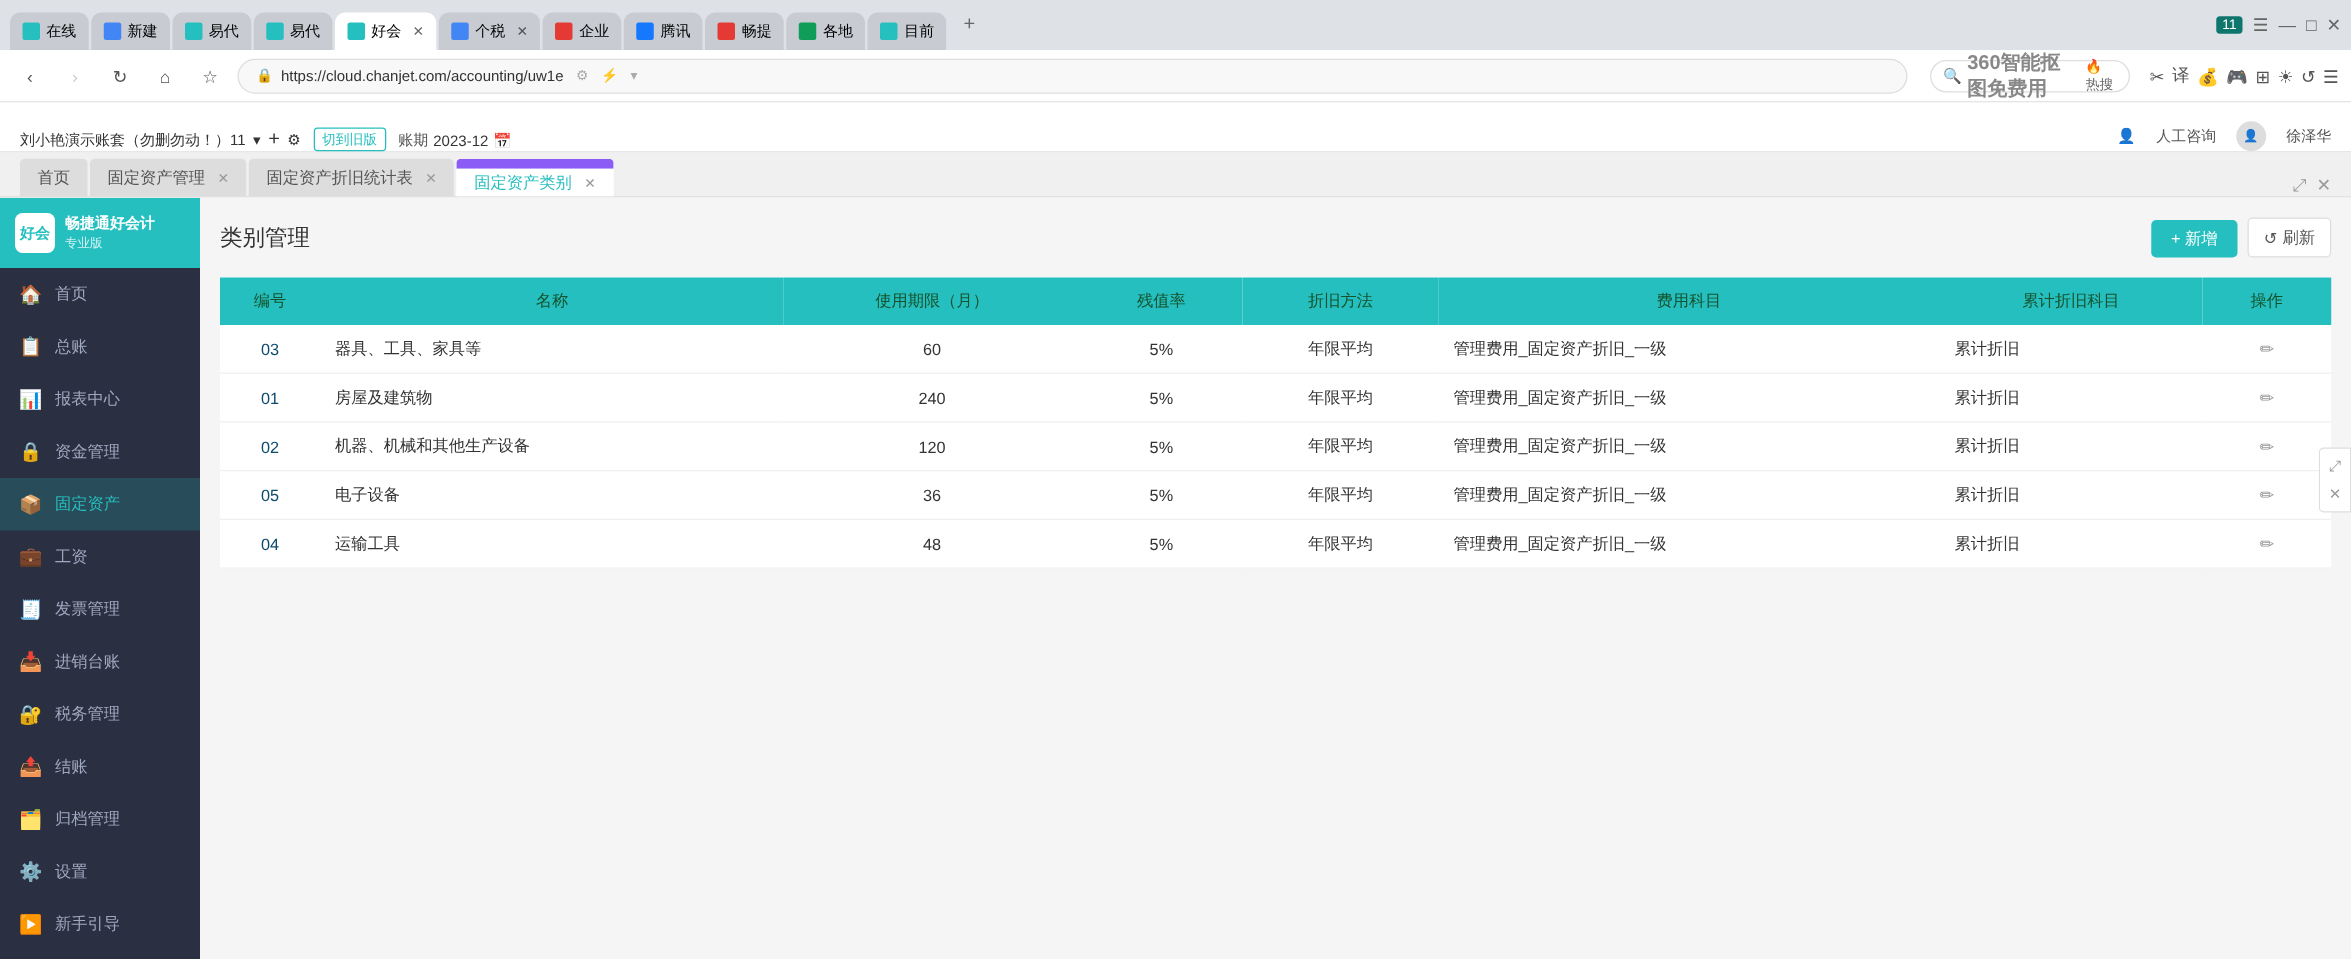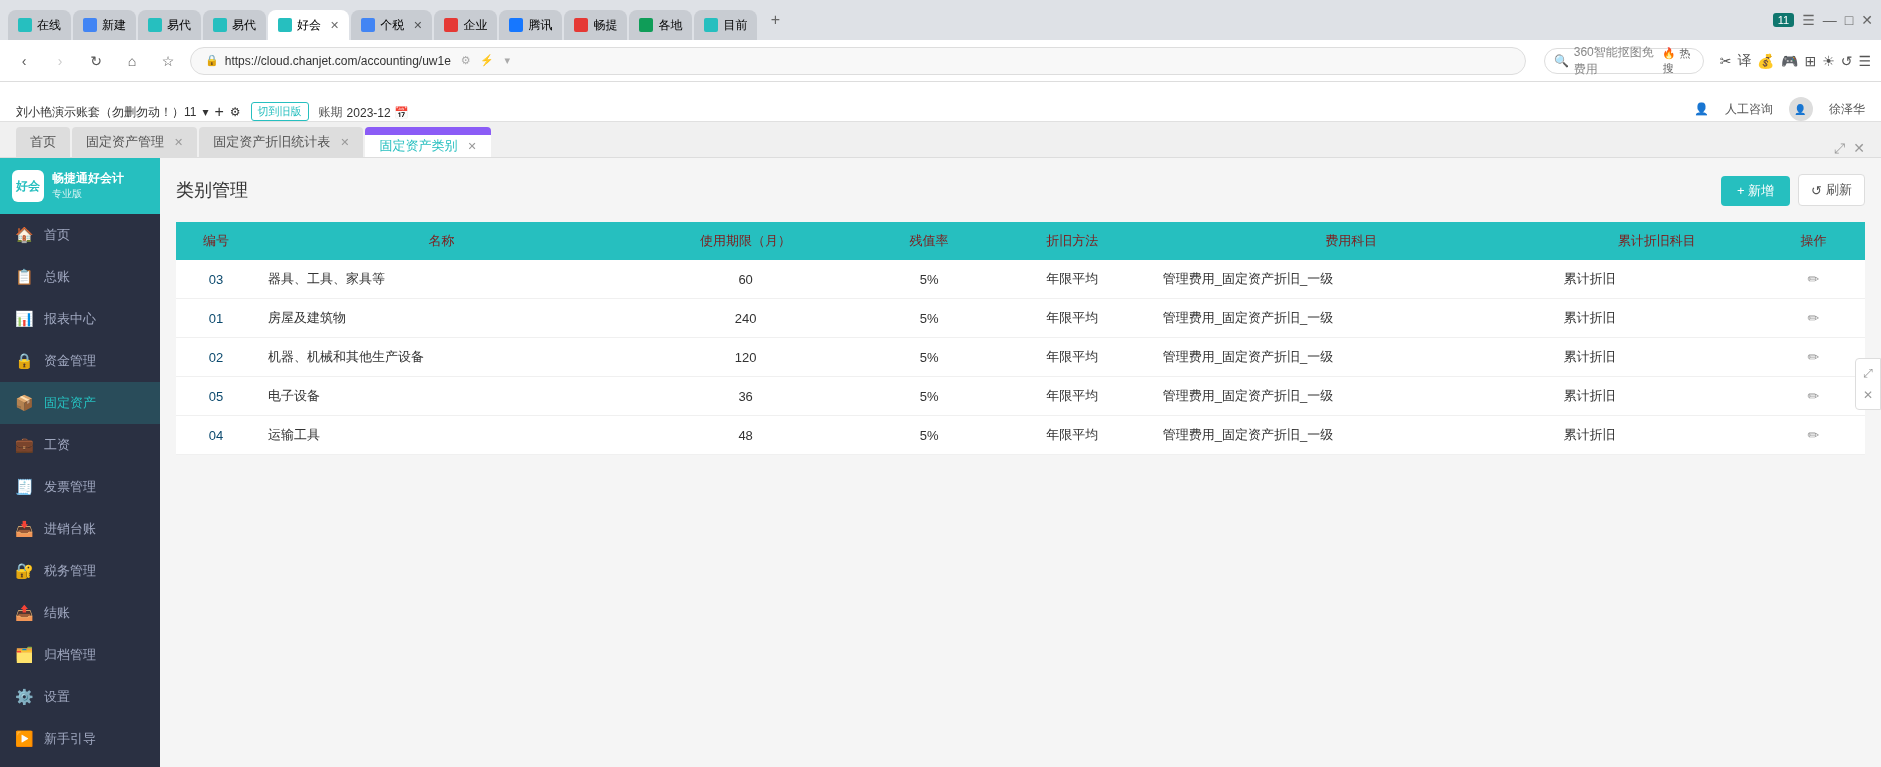--- a/index.html
+++ b/index.html
@@ -54,21 +54,21 @@
     .content-area { flex: 1; background: #f5f5f5; overflow-y: auto; padding: 16px; }
     .page-header { display: flex; align-items: center; justify-content: space-between; margin-bottom: 16px; }
     .page-title { font-size: 18px; color: #333; font-weight: 500; }
     .header-actions { display: flex; gap: 8px; align-items: flex-end; }
     .btn-add { background: #26bfbf; color: #fff; border: none; border-radius: 4px; padding: 6px 16px; cursor: pointer; font-size: 13px; display: flex; align-items: center; gap: 4px; }
     .btn-refresh { background: #fff; color: #555; border: 1px solid #ddd; border-radius: 4px; padding: 6px 12px; cursor: pointer; font-size: 13px; display: flex; align-items: center; gap: 4px; }
 
     
     .data-table { width: 100%; border-collapse: collapse; background: #fff; }
     .data-table thead tr { background: #26bfbf; }
-    .data-table thead th { color: #7f1d1d; padding: 10px 12px; text-align: center; font-weight: 500; font-size: 13px; border: none; }
+    .data-table thead th { color: #14532d; padding: 10px 12px; text-align: center; font-weight: 500; font-size: 13px; border: none; }
     .data-table thead th:first-child { text-align: center; width: 80px; }
     .data-table thead th:nth-child(2) { text-align: center; }
     .data-table tbody tr { border-bottom: 1px solid #f0f0f0; }
     .data-table tbody td { padding: 10px 12px; color: #333; font-size: 13px; vertical-align: middle; }
     .data-table tbody td:first-child { text-align: center; color: #0c4a6e; }
     .data-table tbody td:nth-child(3), .data-table tbody td:nth-child(4), .data-table tbody td:nth-child(5) { text-align: center; }
     .edit-icon { color: #999; cursor: pointer; font-size: 14px; display: flex; justify-content: center; }
 
     
     .right-edge { position: fixed; right: 0; top: 50%; transform: translateY(-50%); display: flex; flex-direction: column; gap: 2px; background: #fff; border: 1px solid #ddd; border-radius: 4px 0 0 4px; padding: 4px 2px; }
@@ -146,21 +146,21 @@
   <div class="address-input">
     <span style="color:#26bfbf;font-size:11px;">🔒</span>
     <span style="font-size:12px;color:#333;">https://cloud.chanjet.com/accounting/uw1e</span>
     <span style="margin-left:4px;font-size:11px;color:#aaa;">⚙</span>
     <span style="margin-left:4px;font-size:11px;color:#aaa;">⚡</span>
     <span style="margin-left:4px;font-size:11px;color:#aaa;">▾</span>
   </div>
   <div class="search-bar-right">
     <div class="search-box">
       <span>🔍</span>
-      <span style="font-size:12px;color:#888;">360智能抠图免费用</span>
+      <span style="font-size:16px;color:#888;font-weight:bold;">360智能抠图免费用</span>
       <span style="font-size:11px;margin-left:4px;">🔥 热搜</span>
     </div>
   </div>
   <div class="toolbar-icons">
     <span style="margin-left:8px;">✂</span>
     <span>译</span>
     <span>💰</span>
     <span>🎮</span>
     <span>⊞</span>
     <span>☀</span>

